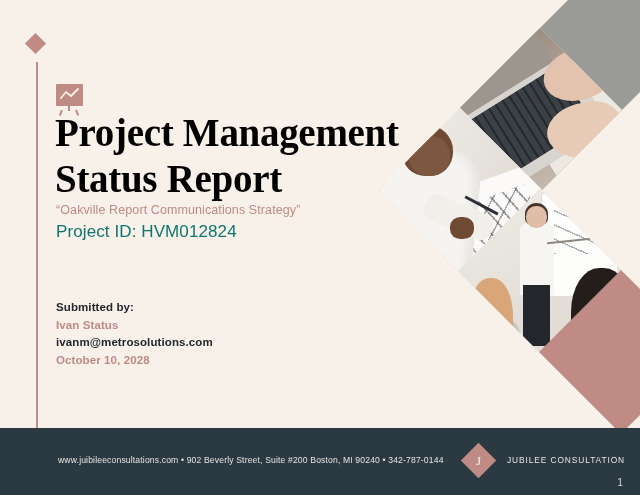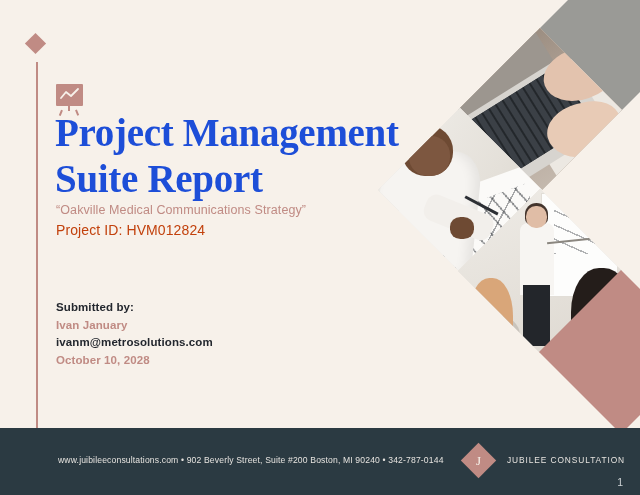--- a/index.html
+++ b/index.html
@@ -33,31 +33,31 @@
   .icon-legs{position:absolute;left:61px;top:110px;width:16px;height:6px;}
   .icon-legs span{position:absolute;top:0;width:1.6px;height:6px;background:#c08b84;}
   .icon-legs span.l{left:0;transform:rotate(22deg);transform-origin:top center;}
   .icon-legs span.r{right:0;transform:rotate(-22deg);transform-origin:top center;}
 
   
   .title{
     position:absolute;left:55px;top:110px;width:360px;
     font-family:"Liberation Serif","DejaVu Serif",serif;
     font-weight:700;font-size:39px;line-height:46px;
-    color:#1d4ed8;letter-spacing:-0.3px;
+    color:#000000;letter-spacing:-0.3px;
   }
   .title .line{display:block;}
 
   .subtitle{
     position:absolute;left:56px;top:203px;
     font-size:12.5px;color:#c08b84;letter-spacing:0.1px;
   }
   .project-id{
     position:absolute;left:56px;top:222px;
-    font-size:14px;color:#c2410c;letter-spacing:0.1px;
+    font-size:17px;color:#0f766e;letter-spacing:0.1px;
   }
 
   
   .submitted{position:absolute;left:56px;top:299px;font-weight:bold;}
   .submitted div{font-size:11.5px;line-height:17.5px;letter-spacing:0.1px;}
   .sub-dark{color:#23272e;}
   .sub-rose{color:#c08b84;}
 
   
   .collage{position:absolute;left:400px;top:-40px;width:300px;height:470px;}
@@ -161,29 +161,29 @@
     </svg>
   </div>
   <div class="icon-stand"></div>
   <div class="icon-legs">
     <span class="l"></span>
       <span class="r"></span>
   </div>
 
   <div class="title">
     <span class="line">Project Management</span>
-    <span class="line">Suite Report</span>
-  </div>
-
-  <div class="subtitle">“Oakville Medical Communications Strategy”</div>
+    <span class="line">Status Report</span>
+  </div>
+
+  <div class="subtitle">“Oakville Report Communications Strategy”</div>
   <div class="project-id">Project ID: HVM012824</div>
 
   <div class="submitted">
     <div class="sub-dark">Submitted by:</div>
-    <div class="sub-rose">Ivan January</div>
+    <div class="sub-rose">Ivan Status</div>
     <div class="sub-dark">ivanm@metrosolutions.com</div>
     <div class="sub-rose">October 10, 2028</div>
   </div>
 
   <div class="collage">
 
     <div class="dm dm-plain" style="left:163px;top:11px;"></div>
 
     <div class="dm" style="left:82px;top:92px;">
       <div class="inner">

